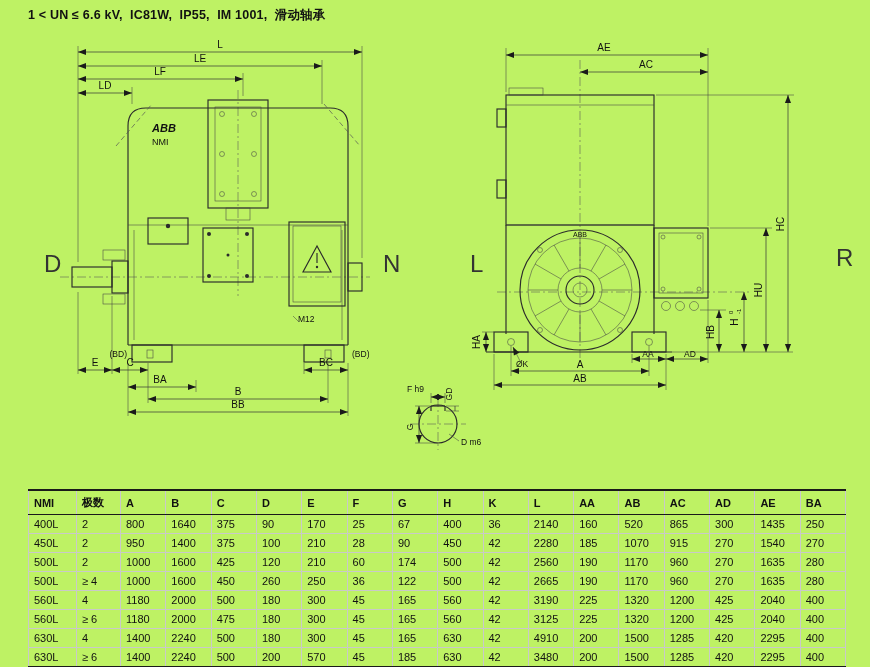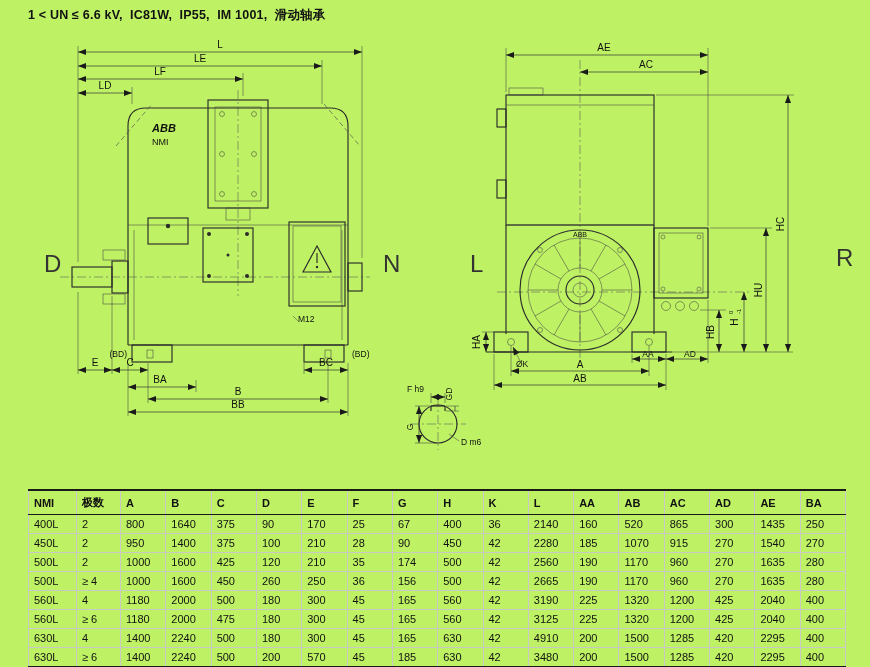--- a/index.html
+++ b/index.html
@@ -381,42 +381,42 @@
           <td>270</td>
         </tr>
         <tr>
           <td>500L</td>
           <td>2</td>
           <td>1000</td>
           <td>1600</td>
           <td>425</td>
           <td>120</td>
           <td>210</td>
-          <td>35</td>
+          <td>60</td>
           <td>174</td>
           <td>500</td>
           <td>42</td>
           <td>2560</td>
           <td>190</td>
           <td>1170</td>
           <td>960</td>
           <td>270</td>
           <td>1635</td>
           <td>280</td>
         </tr>
         <tr>
           <td>500L</td>
           <td>≥ 4</td>
           <td>1000</td>
           <td>1600</td>
           <td>450</td>
           <td>260</td>
           <td>250</td>
           <td>36</td>
-          <td>156</td>
+          <td>122</td>
           <td>500</td>
           <td>42</td>
           <td>2665</td>
           <td>190</td>
           <td>1170</td>
           <td>960</td>
           <td>270</td>
           <td>1635</td>
           <td>280</td>
         </tr>

